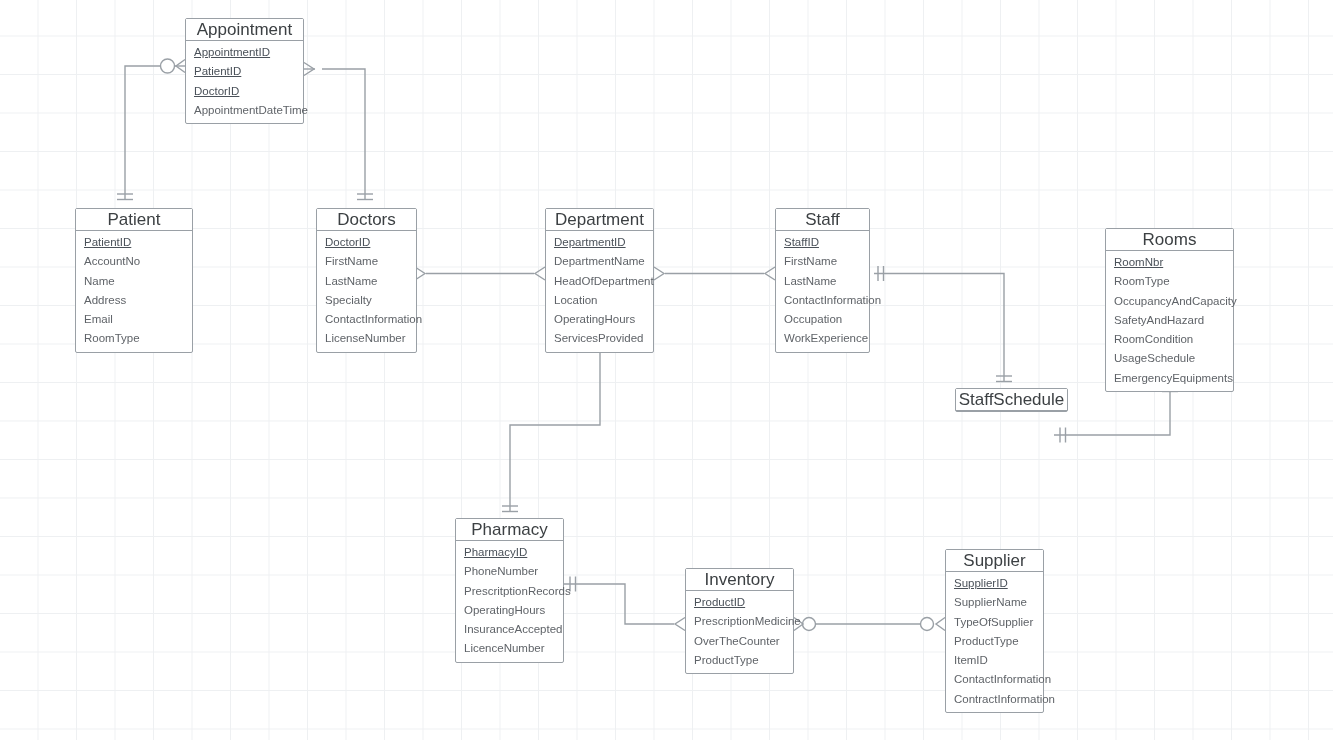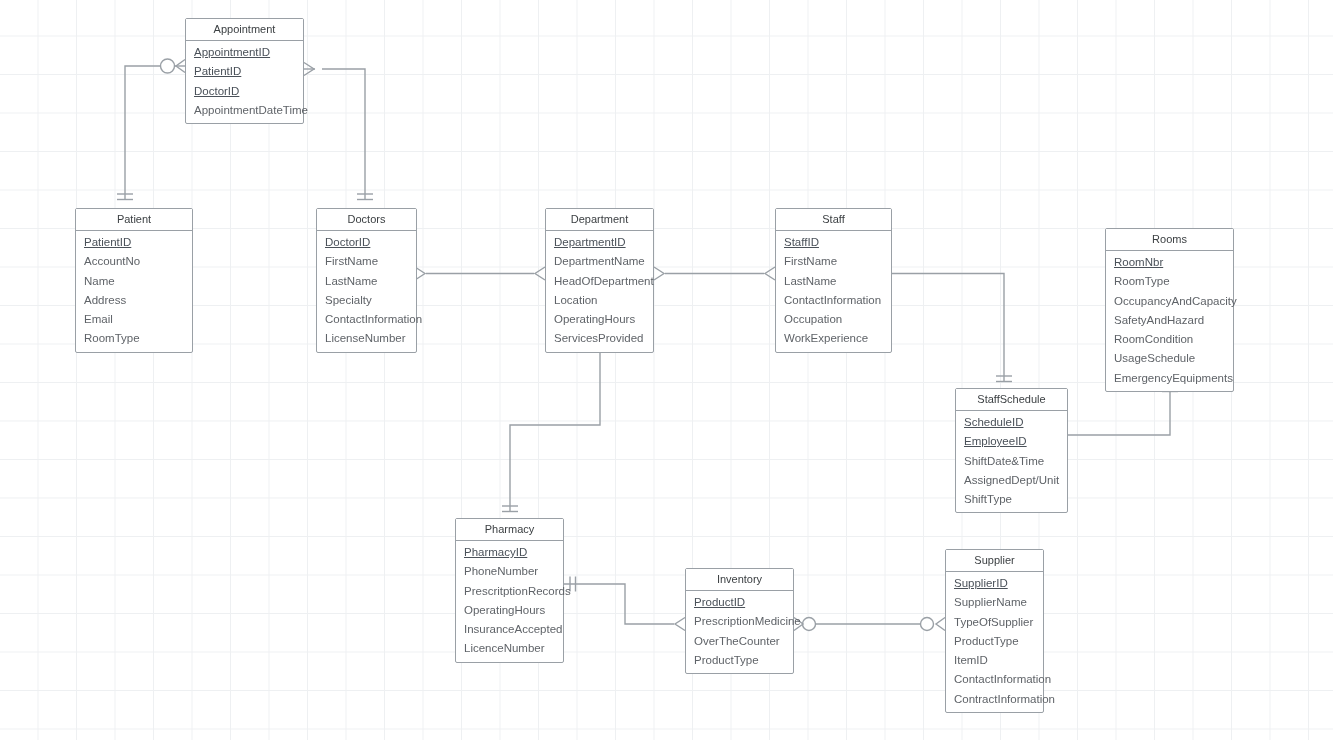--- a/index.html
+++ b/index.html
@@ -22,21 +22,21 @@
   .entity{
     position:absolute;
     background:#ffffff;
     border:1px solid #9aa0a6;
     border-radius:2px;
     box-sizing:border-box;
     z-index:5;
   }
   .entity .ename{
     text-align:center;
-    font-size:11px;
+    font-size:17px;
     color:#3c4043;
     padding:4px 0 4px 0;
     border-bottom:1px solid #9aa0a6;
     line-height:13px;
     background:#fff;
   }
   .attrs{padding:2px 0 3px 0;}
   .attr{
     font-size:11.5px;
     color:#5f6368;
@@ -166,21 +166,21 @@
         <div class="ename">Department</div>
         <div class="attrs">
           <div class="attr pk">DepartmentID</div>
           <div class="attr">DepartmentName</div>
           <div class="attr">HeadOfDepartment</div>
           <div class="attr">Location</div>
           <div class="attr">OperatingHours</div>
           <div class="attr">ServicesProvided</div>
         </div>
       </div>
-      <div class="entity" style="left: 775px; top: 208px; width: 117px;">
+      <div class="entity" style="left: 775px; top: 208px; width: 95px;">
         <div class="ename">Staff</div>
         <div class="attrs">
           <div class="attr pk">StaffID</div>
           <div class="attr">FirstName</div>
           <div class="attr">LastName</div>
           <div class="attr">ContactInformation</div>
           <div class="attr">Occupation</div>
           <div class="attr">WorkExperience</div>
         </div>
       </div>
@@ -191,27 +191,20 @@
           <div class="attr">RoomType</div>
           <div class="attr">OccupancyAndCapacity</div>
           <div class="attr">SafetyAndHazard</div>
           <div class="attr">RoomCondition</div>
           <div class="attr">UsageSchedule</div>
           <div class="attr">EmergencyEquipments</div>
         </div>
       </div>
       <div class="entity" style="left: 955px; top: 388px; width: 113px;">
         <div class="ename">StaffSchedule</div>
-        <div class="attrs">
-          <div class="attr pk">ScheduleID</div>
-          <div class="attr pk">EmployeeID</div>
-          <div class="attr">ShiftDate&amp;Time</div>
-          <div class="attr">AssignedDept/Unit</div>
-          <div class="attr">ShiftType</div>
-        </div>
       </div>
       <div class="entity" style="left: 455px; top: 518px; width: 109px;">
         <div class="ename">Pharmacy</div>
         <div class="attrs">
           <div class="attr pk">PharmacyID</div>
           <div class="attr">PhoneNumber</div>
           <div class="attr">PrescritptionRecords</div>
           <div class="attr">OperatingHours</div>
           <div class="attr">InsuranceAccepted</div>
           <div class="attr">LicenceNumber</div>

